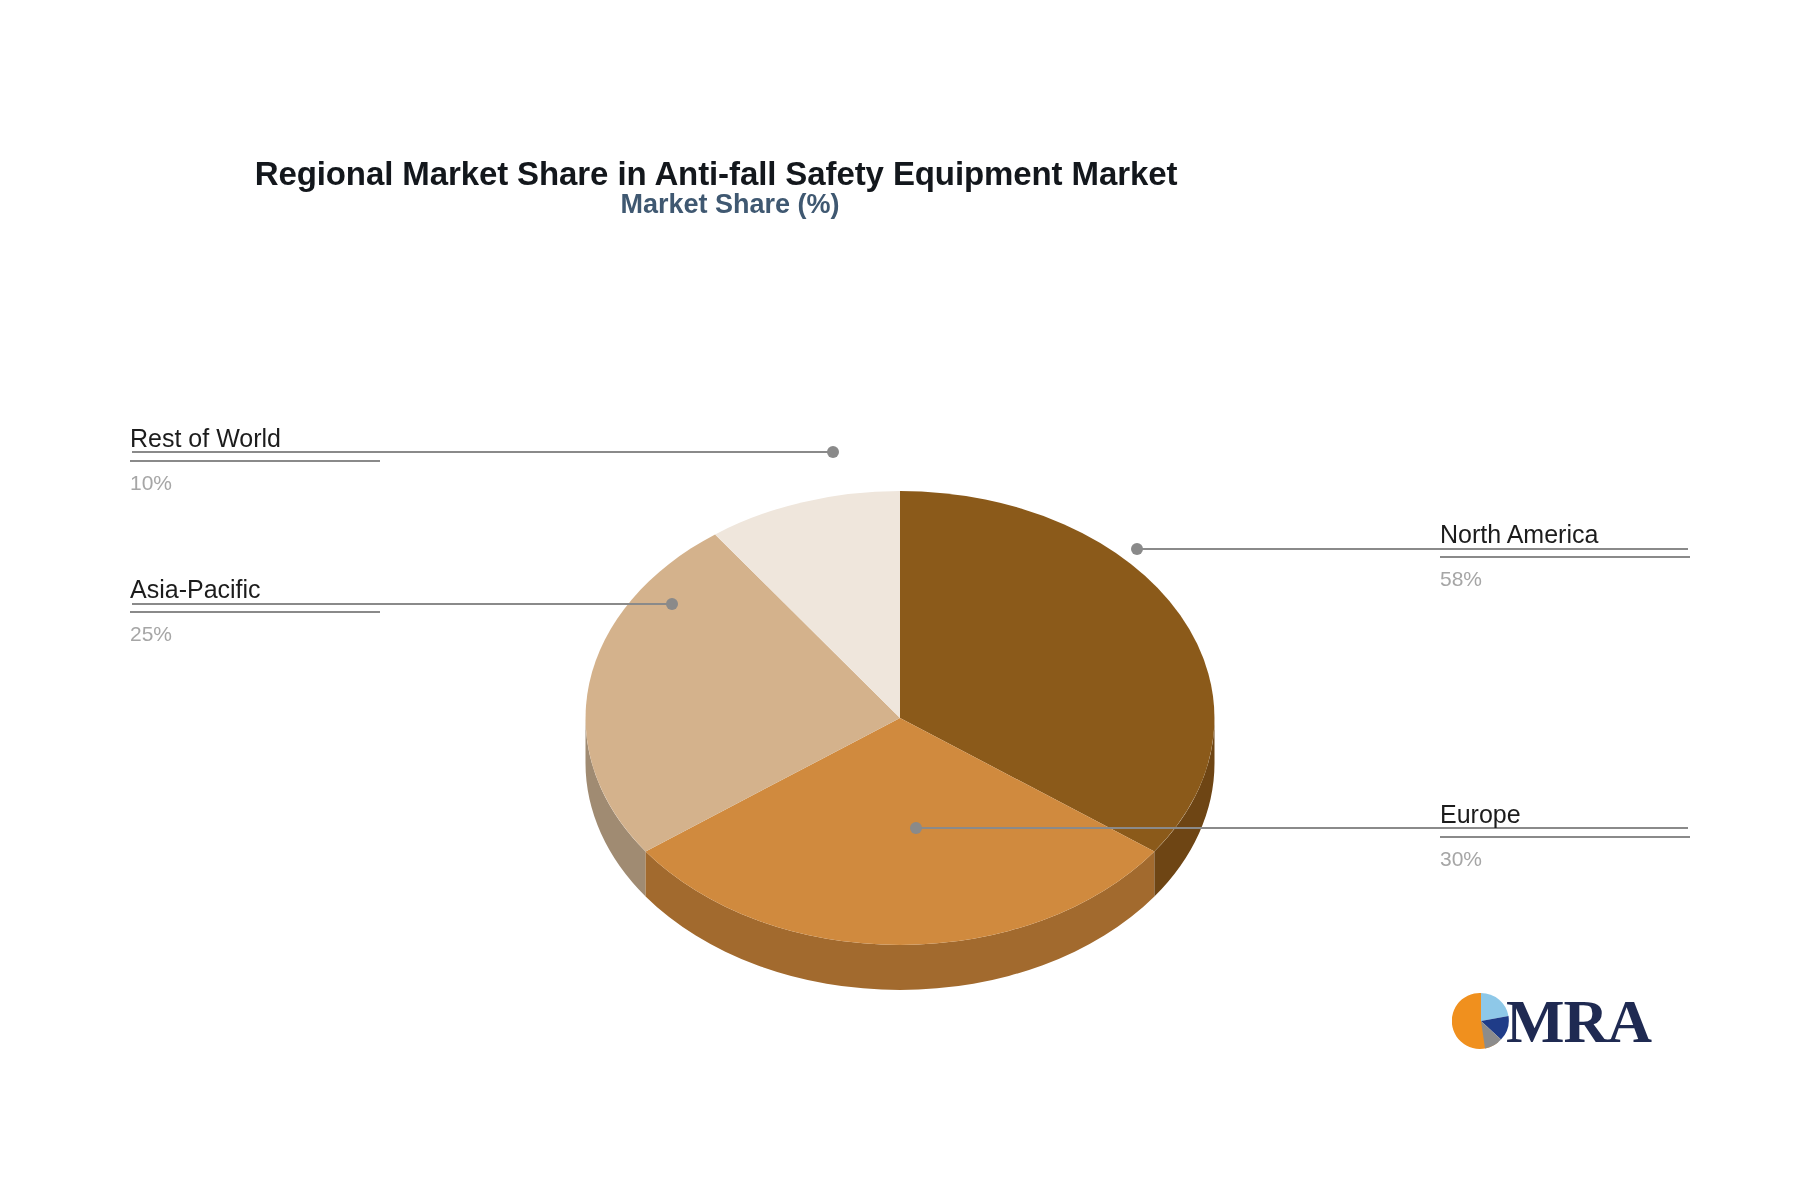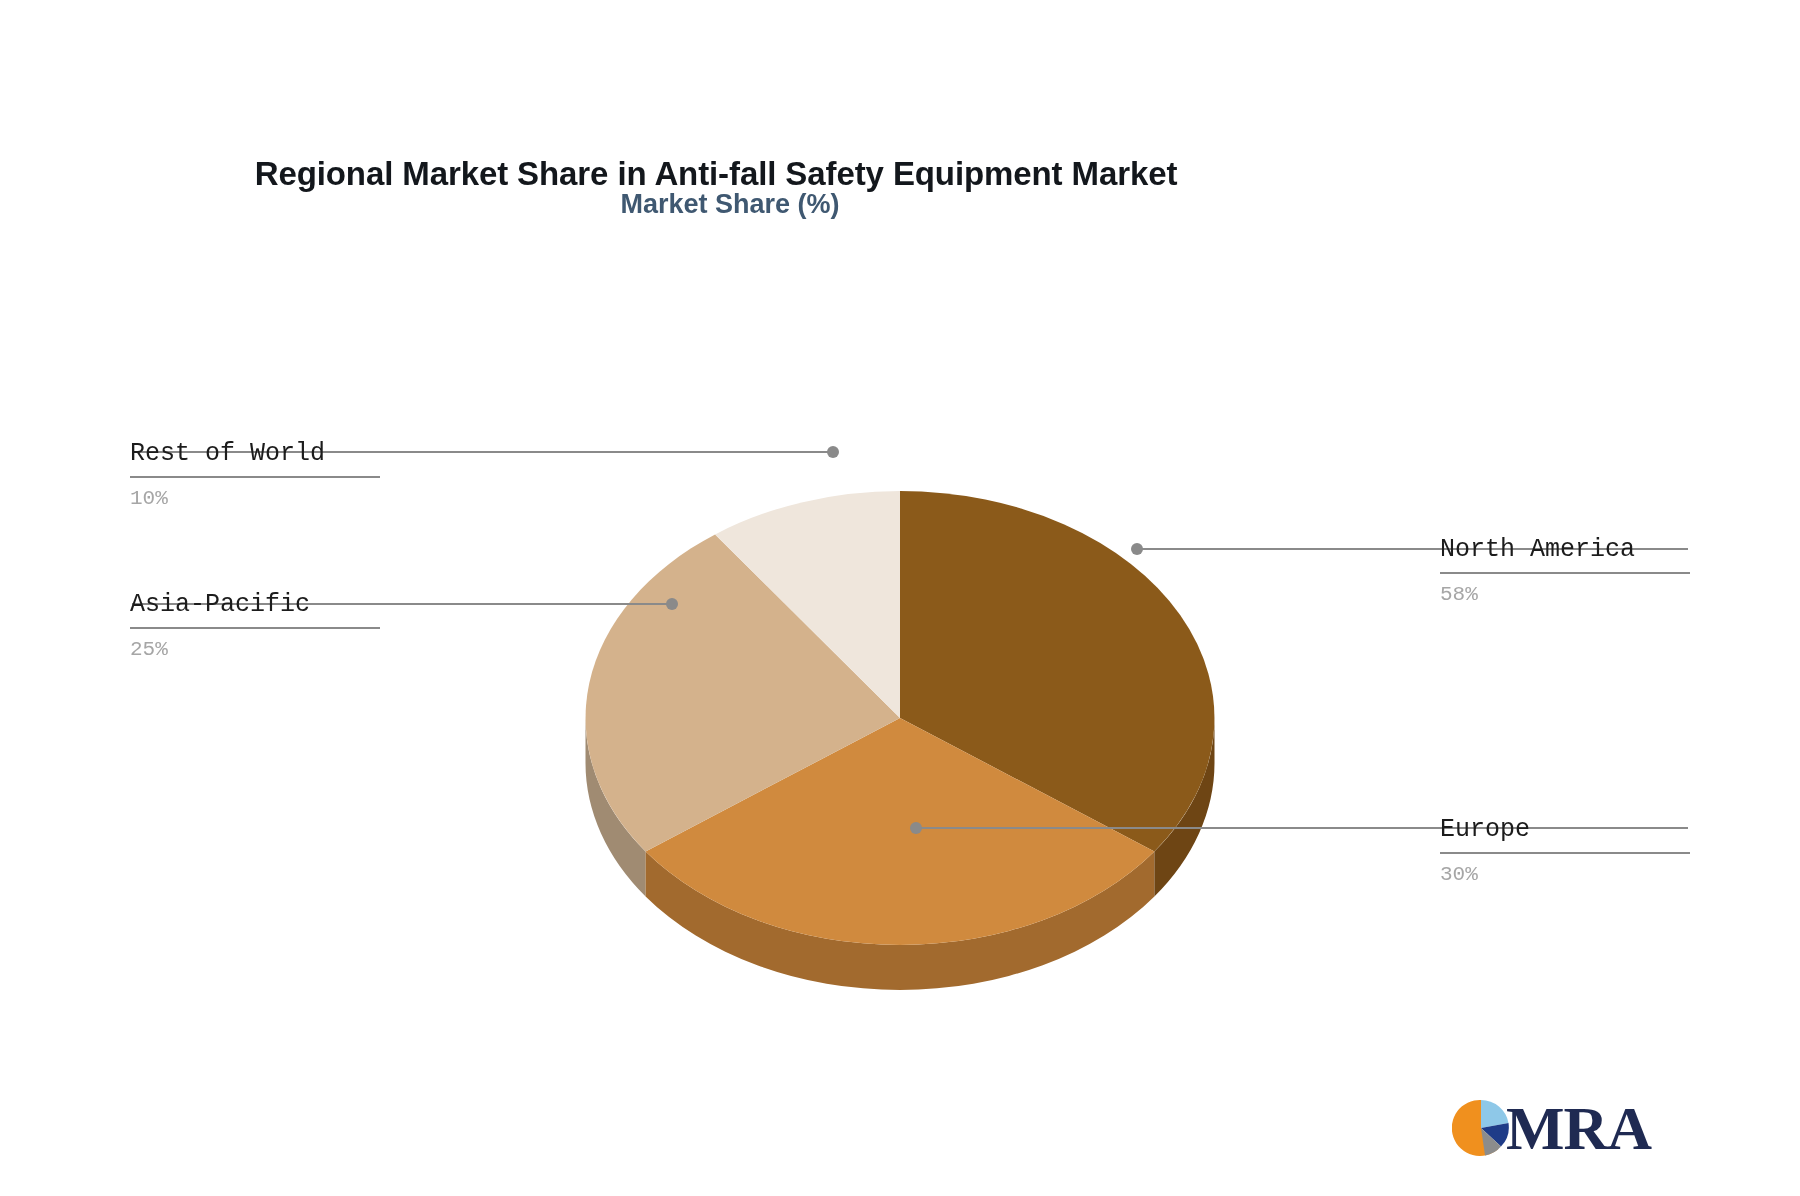--- a/index.html
+++ b/index.html
@@ -53,22 +53,21 @@
     left: 0;
     top: 0;
     width: 1800px;
     height: 1196px;
     pointer-events: none;
   }
 
   
   .callout {
     position: absolute;
-    font-family: Liberation Mono, monospace;
-    margin-top: 16px;
+    font-family: Liberation Sans, sans-serif;
   }
   .callout .cname {
     font-size: 25px;
     color: #1c1c1c;
     line-height: 30px;
     white-space: nowrap;
   }
   .callout .cunderline {
     height: 0;
     border-top: 2px solid #8a8a8a;
@@ -86,21 +85,21 @@
 
   #callout-rest-of-world { left: 130px; top: 423px; width: 250px; }
   #callout-asia-pacific  { left: 130px; top: 574px; width: 250px; }
   #callout-north-america { left: 1440px; top: 519px; width: 250px; }
   #callout-europe        { left: 1440px; top: 799px; width: 250px; }
 
   
   #mra-logo {
     position: absolute;
     left: 1452px;
-    top: 1091px;
+    top: 984px;
     width: 210px;
     height: 74px;
   }
   #mra-logo .logo-mark {
     position: absolute;
     left: 0;
     top: 8px;
     width: 58px;
     height: 58px;
   }

